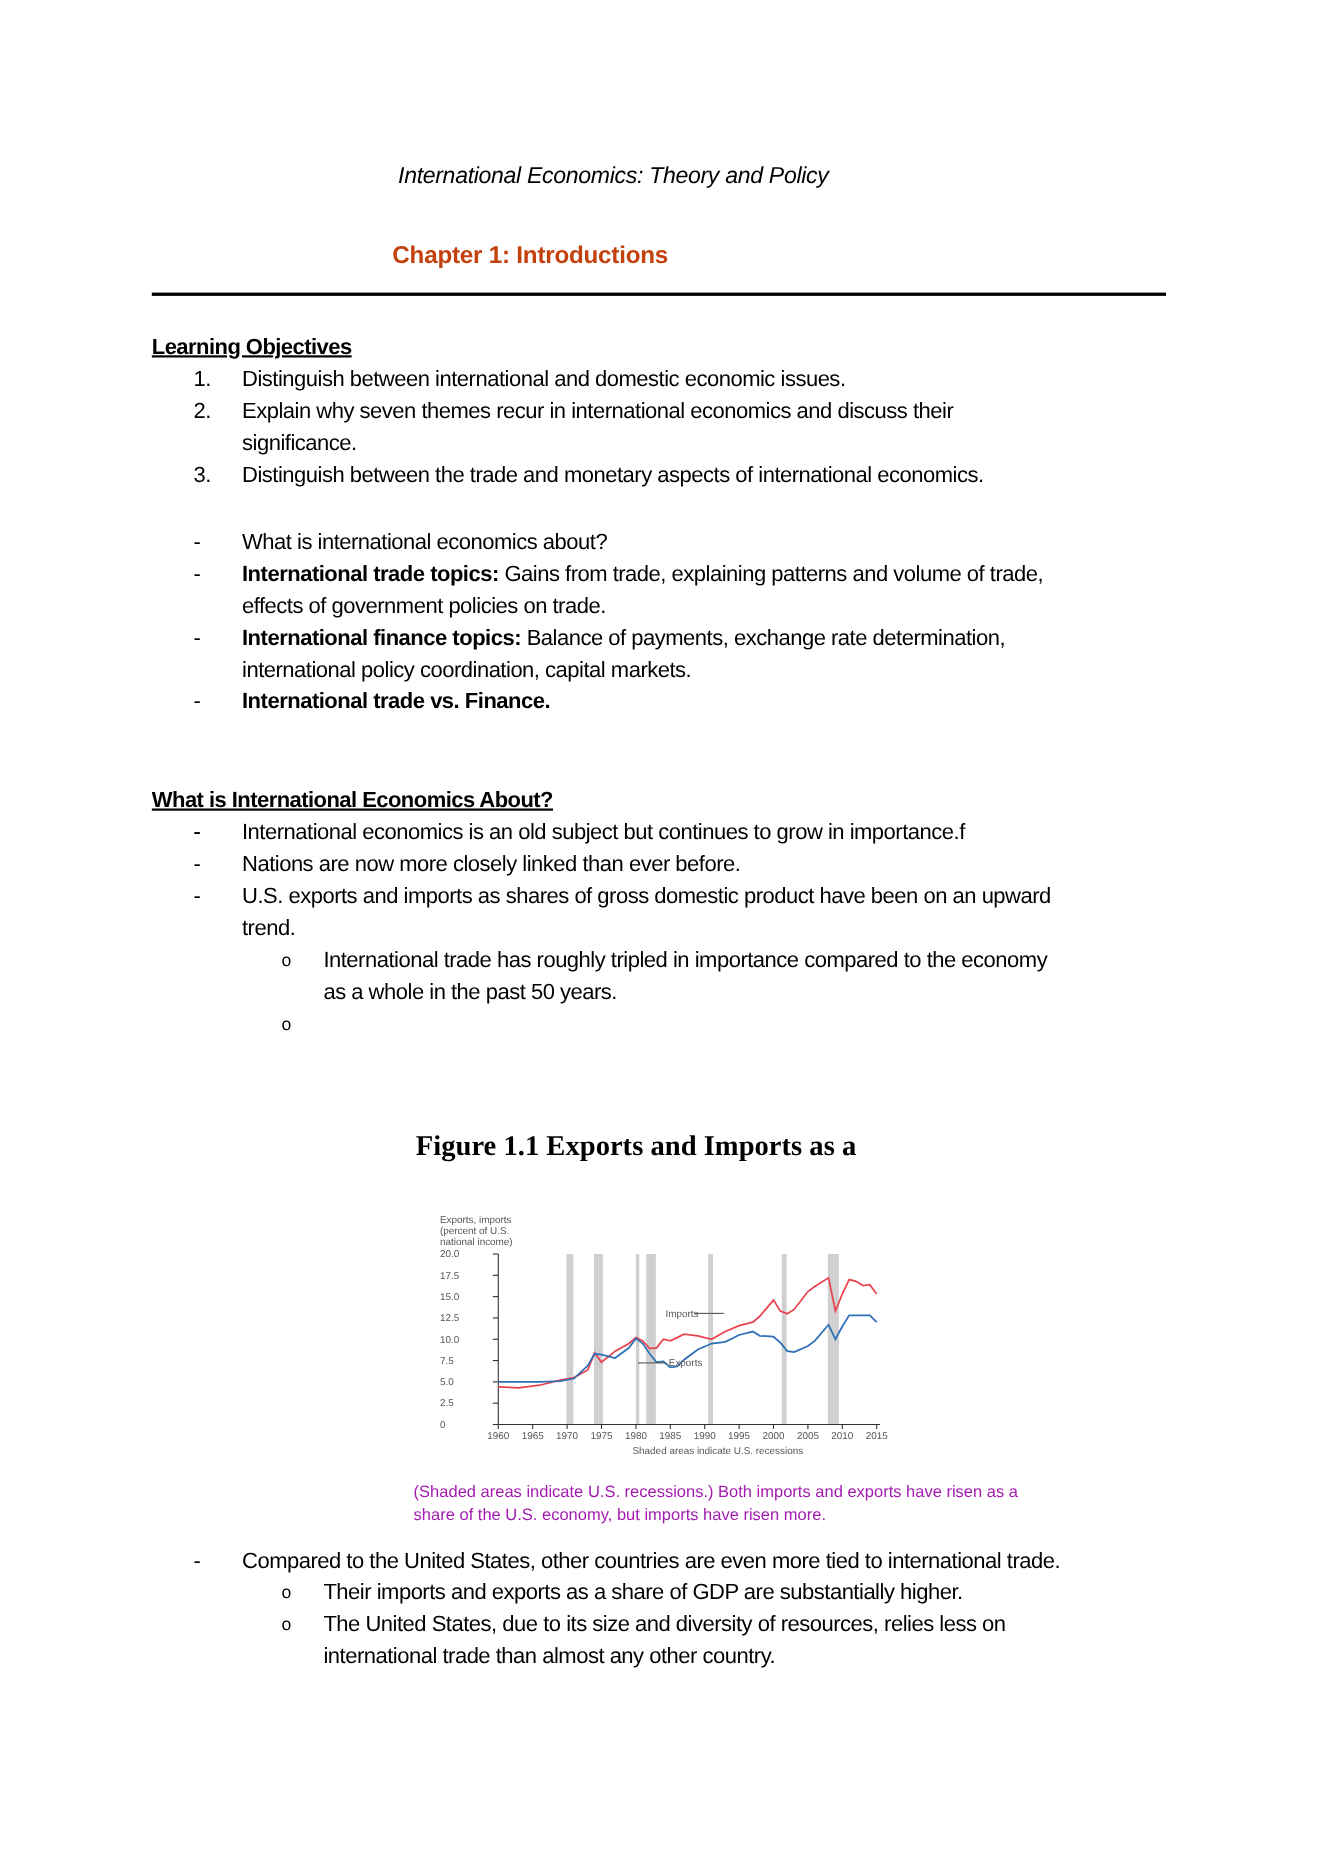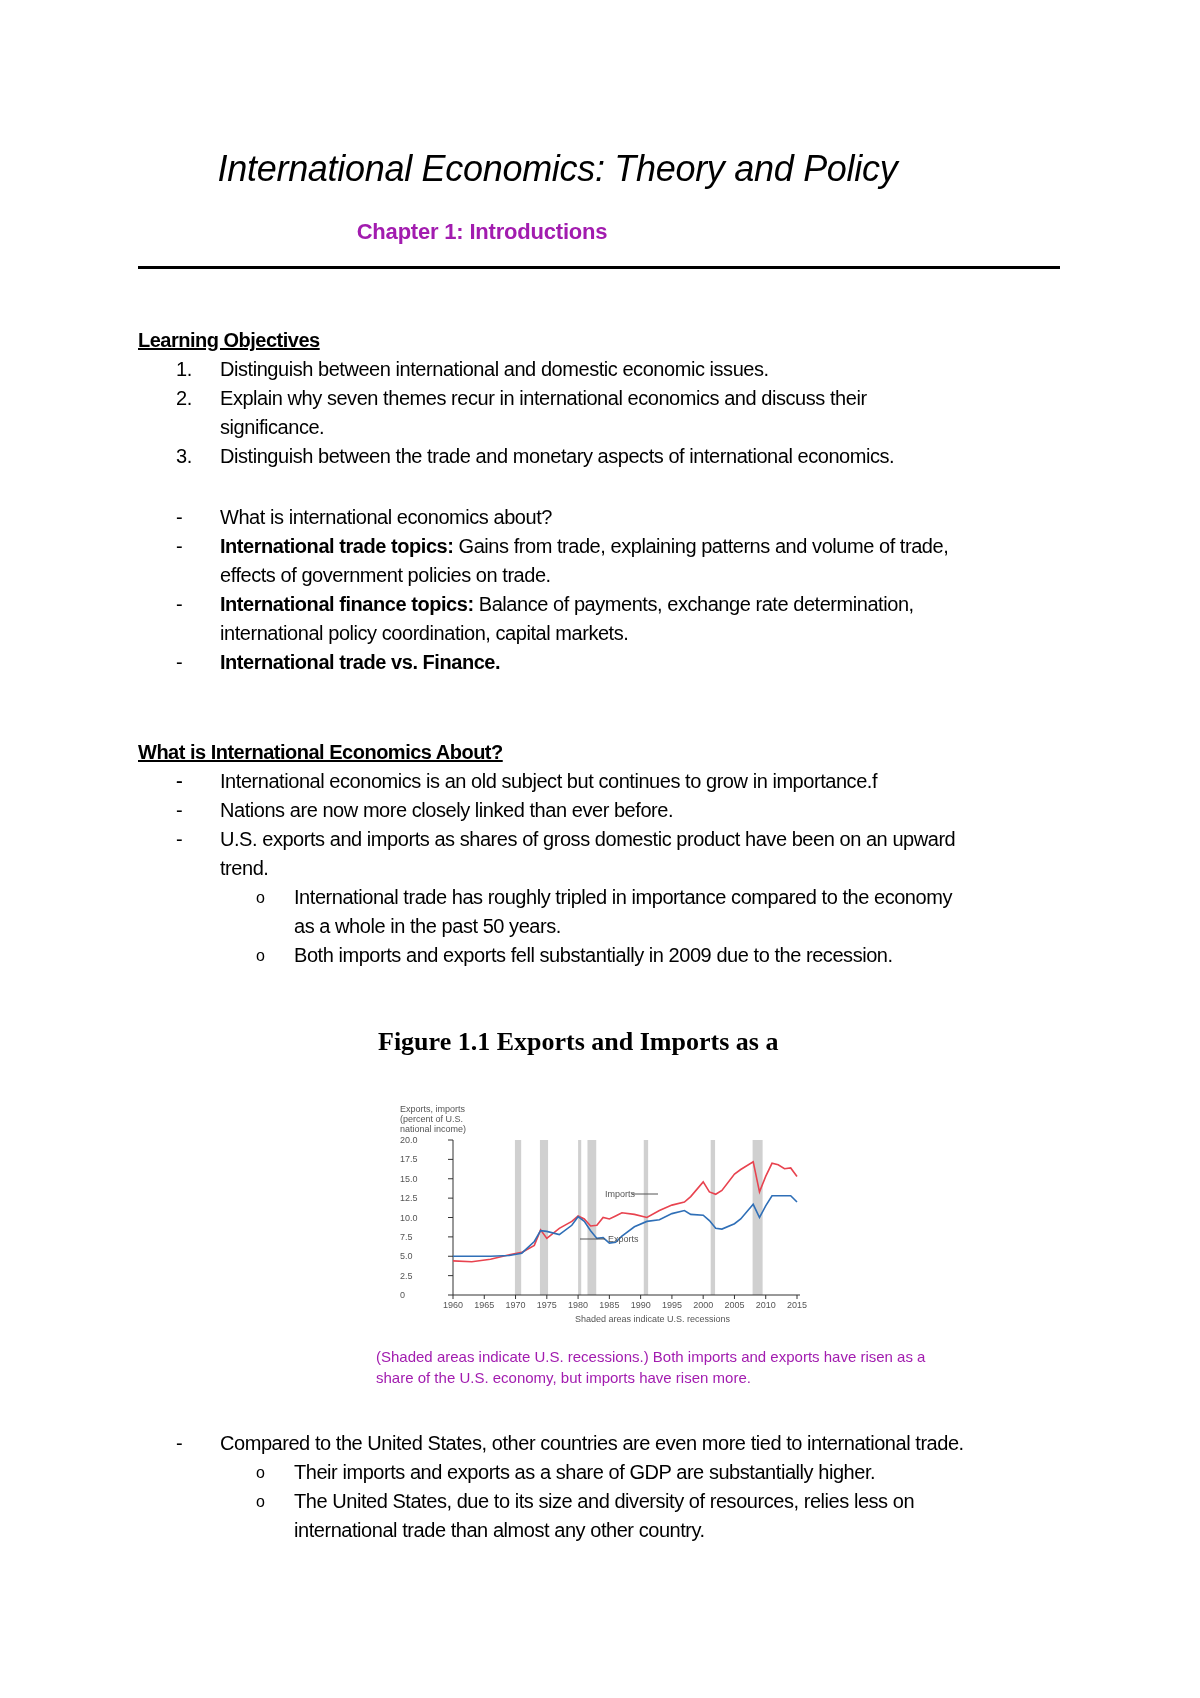--- a/index.html
+++ b/index.html
@@ -1,24 +1,24 @@
 <!DOCTYPE html>
 <html><head>
 <meta charset="utf-8">
 <style>
   html, body { margin: 0; padding: 0; background: #ffffff; }
   body { width: 1200px; height: 1698px; position: relative; overflow: hidden;
          font-family: "Liberation Sans", sans-serif; color: #000; }
   .page { position: absolute; left: 0; top: 0; width: 1200px; height: 1698px; }
   .doc-title { position: absolute; left: 0; width: 1115px; top: 148px; text-align: center;
-               font-style: italic; font-size: 36px; letter-spacing: -0.3px; }
+               font-style: italic; font-size: 21px; letter-spacing: -0.3px; }
   .chapter-title { position: absolute; left: 0; width: 964px; top: 219px; text-align: center;
-                   font-size: 22px; color: #a21caf; font-weight: bold; letter-spacing: -0.2px; }
+                   font-size: 22px; color: #c2410c; font-weight: bold; letter-spacing: -0.2px; }
   .rule { position: absolute; left: 138px; width: 922px; top: 266px; height: 3px; background: #000; }
-  .body-text { font-size: 20px; line-height: 29px; letter-spacing: -0.45px; margin-top: 24px; }
+  .body-text { font-size: 20px; line-height: 29px; letter-spacing: -0.45px; }
   .section { position: absolute; left: 138px; width: 930px; }
   .heading { font-weight: bold; text-decoration: underline; font-size: 20px; line-height: 29px; letter-spacing: -0.5px; }
   .row { position: relative; padding-left: 82px; }
   .marker { position: absolute; left: 38px; top: 0; }
   .row.sub { padding-left: 156px; }
   .row.sub .marker { left: 118px; font-size: 16px; }
   b { font-weight: bold; }
   .fig-title { position: absolute; left: 378px; top: 1024px; width: 520px; font-family: "Liberation Serif", serif;
                font-weight: bold; color: #000000; font-size: 26px; line-height: 35px; }
   .chart { position: absolute; left: 400px; top: 1100px; }
@@ -84,21 +84,20 @@
     <div class="row" style="padding-right:100px;">
       <span class="marker">-</span>
       <span>U.S. exports and imports as shares of gross domestic product have been on an upward trend.</span>
     </div>
     <div class="row sub" style="padding-right:110px;">
       <span class="marker">o</span>
       <span>International trade has roughly tripled in importance compared to the economy as a whole in the past 50 years.</span>
     </div>
     <div class="row sub">
       <span class="marker">o</span>
-      <span>Both imports and exports fell substantially in 2009 due to the recession.</span>
     </div>
   </div>
 
   <div class="fig-title">
     <div>Figure 1.1 Exports and Imports as a</div>
   </div>
 
   <svg class="chart" width="420" height="240" viewBox="0 0 420 240" xmlns="http://www.w3.org/2000/svg">
     <g id="recessions">
         <rect x="114.92000000000057" y="40" width="6.25454545454545" height="155" fill="#d0d0d0"></rect>

